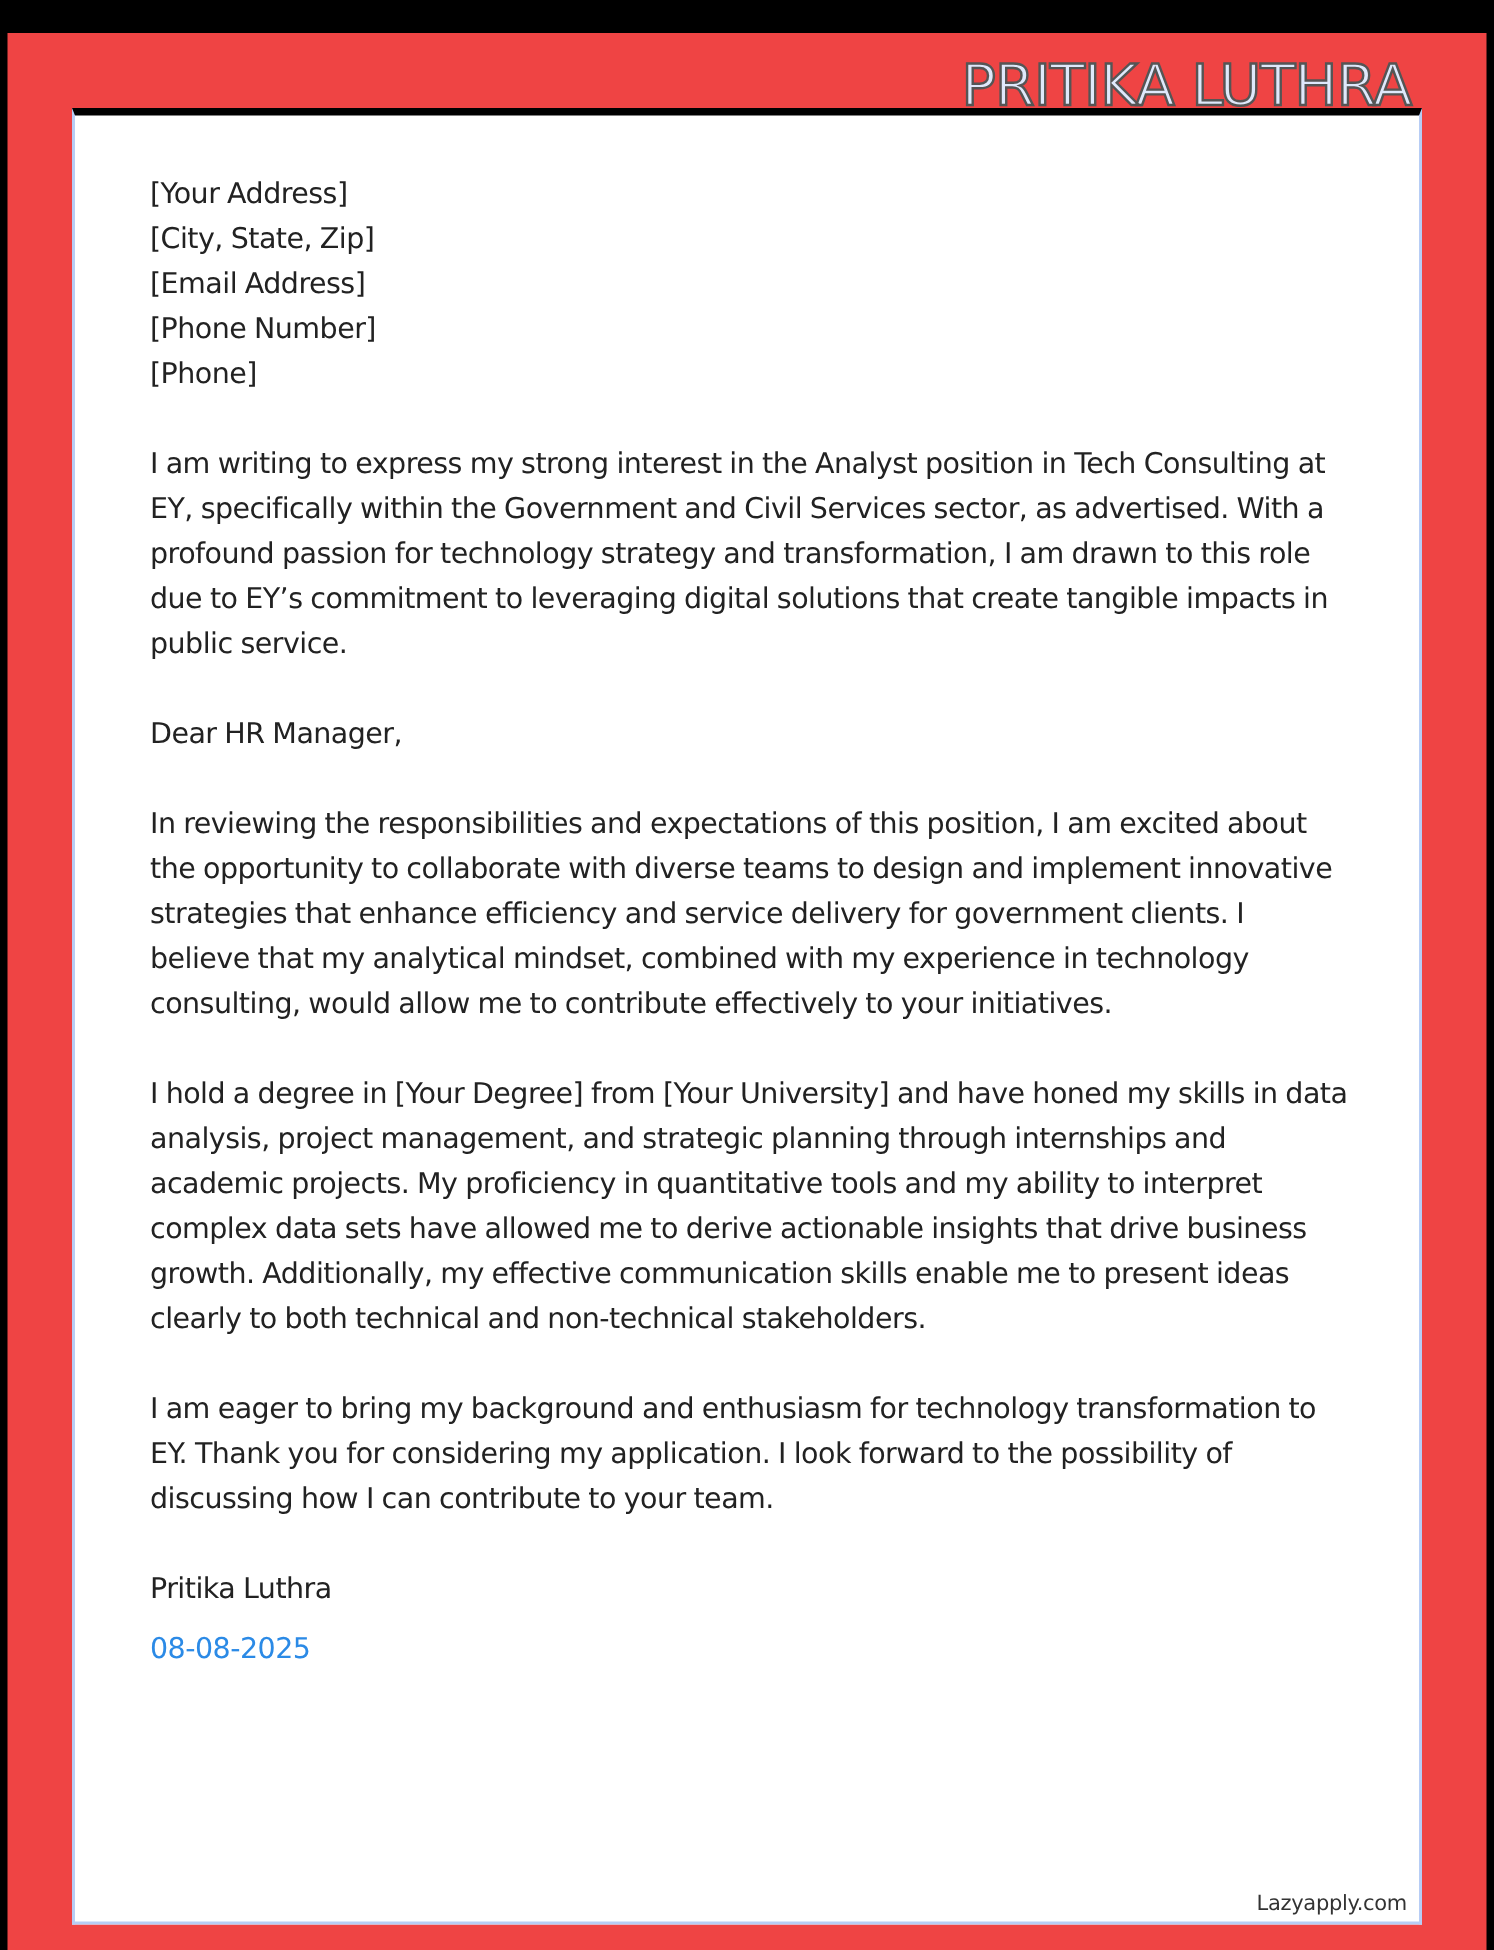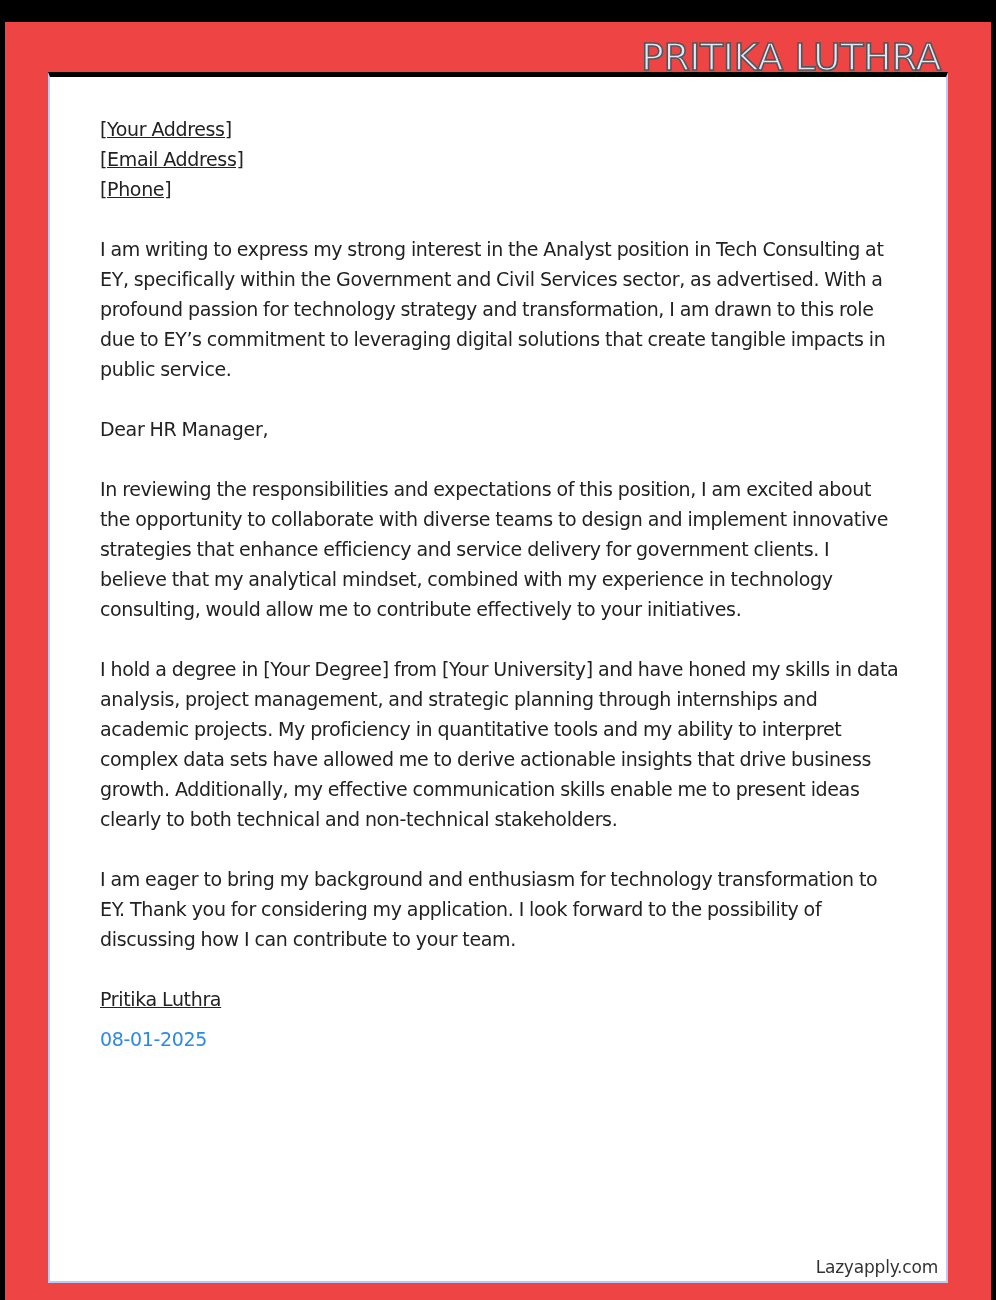--- a/index.html
+++ b/index.html
@@ -57,59 +57,60 @@
       line-height: 30px;
       color: #222222;
       letter-spacing: -0.35px;
       word-spacing: -0.5px;
     }
     .letter p {
       margin: 0 0 30px 0;
     }
     .line {
       display: block;
-      text-decoration: underline;
     }
     .signature-date {
       color: #2b8ae6;
       margin-top: 10px;
       display: block;
     }
     .footer-brand {
       position: absolute;
       right: 8px;
       bottom: 4px;
-      font-size: 17px;
+      font-size: 14px;
       color: #333333;
       letter-spacing: -0.2px;
     }
   </style>
 </head>
 <body>
 
 <div class="frame">
   <h1 class="name-heading">PRITIKA LUTHRA</h1>
 
   <div class="paper">
     <div class="letter">
 
       <p>
         <span class="line">[Your Address]</span>
+        <span class="line">[City, State, Zip]</span>
         <span class="line">[Email Address]</span>
+        <span class="line">[Phone Number]</span>
         <span class="line">[Phone]</span>
       </p>
 
       <p>I am writing to express my strong interest in the Analyst position in Tech Consulting at EY, specifically within the Government and Civil Services sector, as advertised. With a profound passion for technology strategy and transformation, I am drawn to this role due to EY’s commitment to leveraging digital solutions that create tangible impacts in public service.</p>
 
       <p>Dear HR Manager,</p>
       <p>In reviewing the responsibilities and expectations of this position, I am excited about the opportunity to collaborate with diverse teams to design and implement innovative strategies that enhance efficiency and service delivery for government clients. I believe that my analytical mindset, combined with my experience in technology consulting, would allow me to contribute effectively to your initiatives.</p>
       <p>I hold a degree in [Your Degree] from [Your University] and have honed my skills in data analysis, project management, and strategic planning through internships and academic projects. My proficiency in quantitative tools and my ability to interpret complex data sets have allowed me to derive actionable insights that drive business growth. Additionally, my effective communication skills enable me to present ideas clearly to both technical and non-technical stakeholders.</p>
       <p>I am eager to bring my background and enthusiasm for technology transformation to EY. Thank you for considering my application. I look forward to the possibility of discussing how I can contribute to your team.</p>
 
       <div>
         <span class="line">Pritika Luthra</span>
-        <span class="signature-date">08-01-2025</span>
+        <span class="signature-date">08-08-2025</span>
       </div>
     </div>
 
     <div class="footer-brand">Lazyapply.com</div>
   </div>
 </div>
 
 </body></html>

